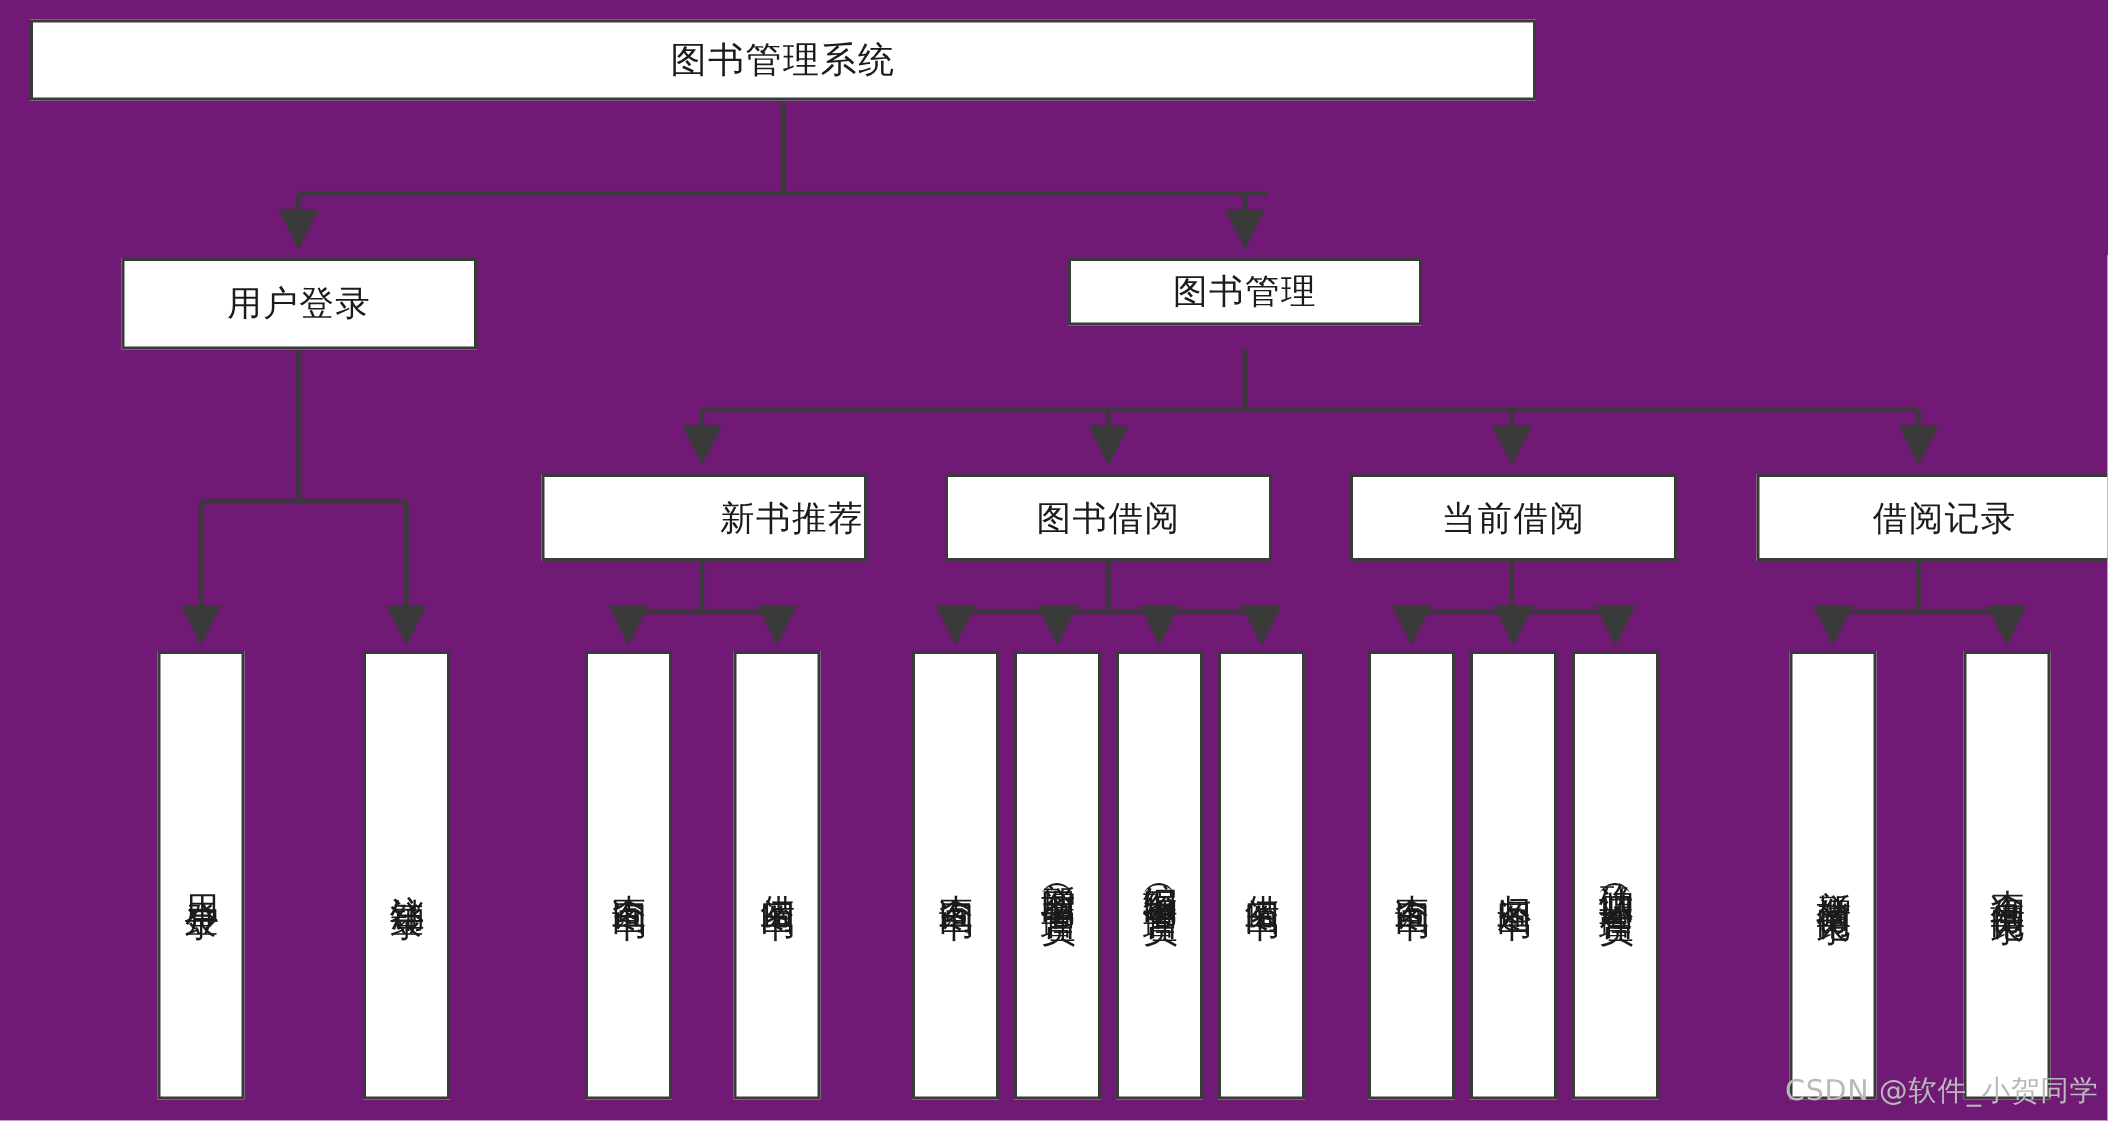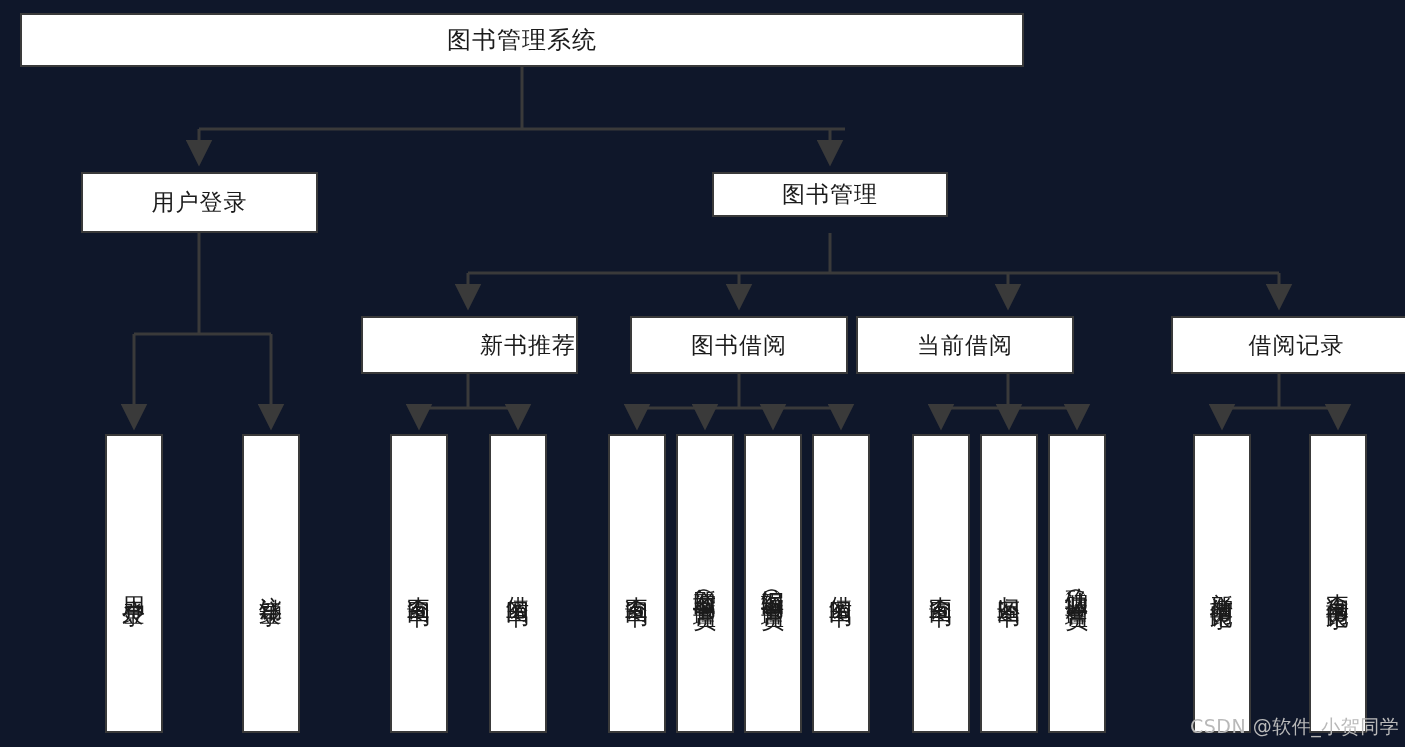--- a/index.html
+++ b/index.html
@@ -7,21 +7,21 @@
     padding: 0;
     background: #ffffff;
   }
   body {
     font-family: "DejaVu Sans", "Liberation Sans", sans-serif;
   }
   #canvas {
     position: relative;
     width: 1405px;
     height: 747px;
-    background: #0f172a;
+    background: #701a75;
     overflow: hidden;
   }
   .node {
     position: absolute;
     box-sizing: border-box;
     background: #ffffff;
     border: 2.5px solid #3a3a3a;
     display: flex;
     align-items: center;
     justify-content: center;
@@ -132,21 +132,21 @@
   <div class="node horiz" style="left:712px; top:172px; width:236px; height:45px;">
     <span>图书管理</span>
   </div>
 
   <div class="node horiz" style="left:361px; top:316px; width:217px; height:58px;justify-content:flex-end;">
     <span>新书推荐</span>
   </div>
   <div class="node horiz" style="left:630px; top:316px; width:218px; height:58px;">
     <span>图书借阅</span>
   </div>
-  <div class="node horiz" style="left:856px; top:316px; width:218px; height:58px;">
+  <div class="node horiz" style="left:900px; top:316px; width:218px; height:58px;">
     <span>当前借阅</span>
   </div>
   <div class="node horiz" style="left:1171px; top:316px; width:251px; height:58px;">
     <span>借阅记录</span>
   </div>
 
   <div class="node vert" style="left:105px; top:434px; width:58px; height:299px;">
     <span class="vlabel">用户登录</span>
   </div>
   <div class="node vert" style="left:242px; top:434px; width:58px; height:299px;">

